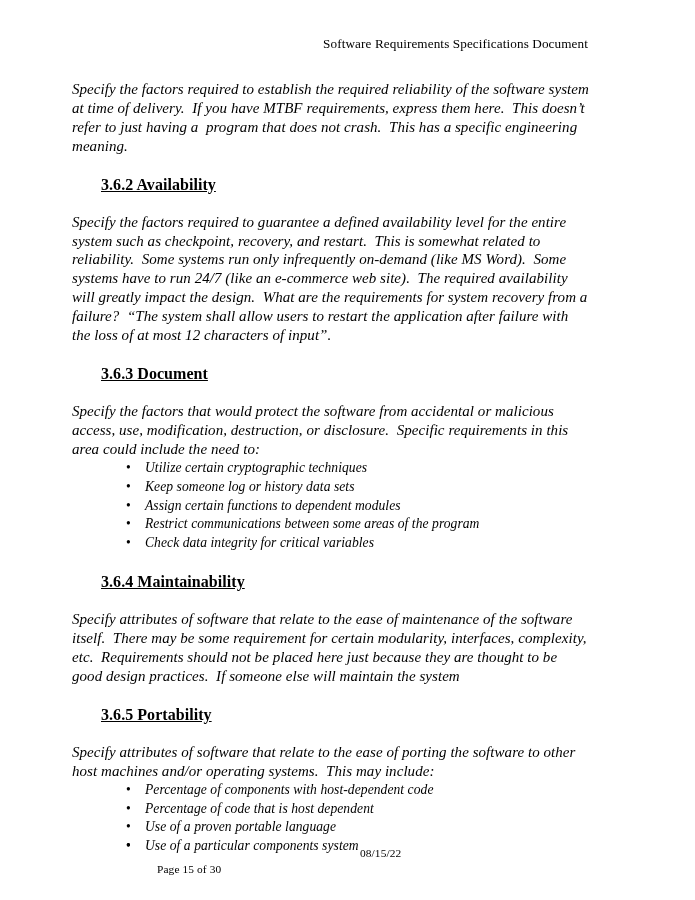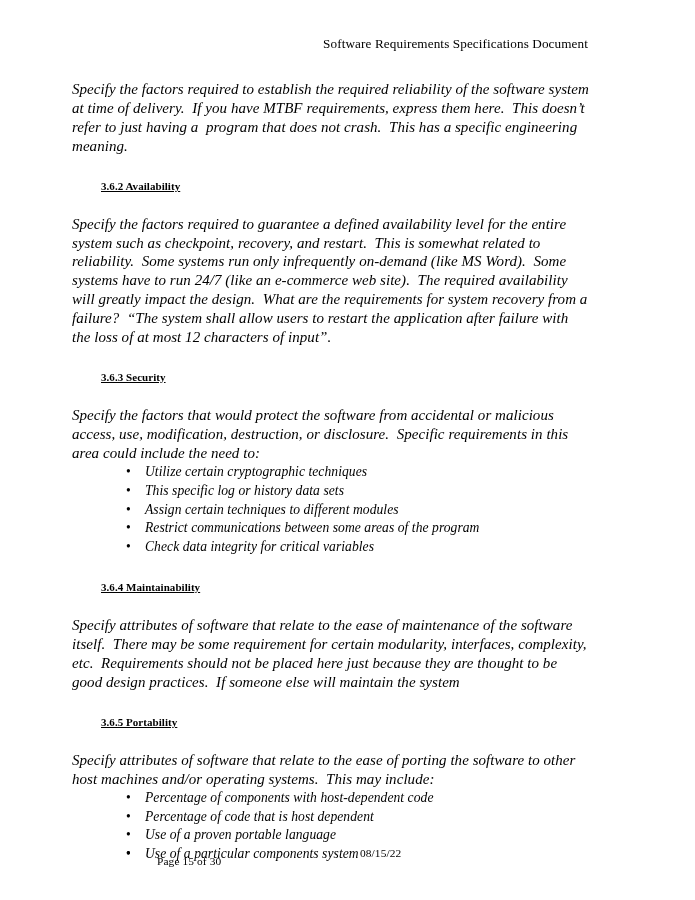--- a/index.html
+++ b/index.html
@@ -52,21 +52,21 @@
     letter-spacing: 0.05px;
     white-space: pre-wrap;
   }
 
   
   .gap-before-heading { height: 19px; }
   .gap-after-heading  { height: 19px; }
 
   h2.section-heading {
     margin: 0 0 0 29px;
-    font-size: 11px;
+    font-size: 16px;
     line-height: 19px;
     font-style: normal;
     font-weight: bold;
     text-decoration: underline;
     display: inline-block;
     letter-spacing: 0.05px;
     text-align: right;
   }
   .heading-row { line-height: 19px; }
 
@@ -100,21 +100,21 @@
     top: 846px;
     width: 518px;
     font-size: 11.4px;
     line-height: 14px;
     font-style: normal;
     letter-spacing: 0.1px;
   }
   .footer-page {
     position: absolute;
     left: 85px;
-    top: 8px;
+    top: 16px;
     white-space: nowrap;
     font-family: Liberation Serif, serif;
   }
   .footer-date {
     position: absolute;
     left: 288px;
     top: 0;
     white-space: nowrap;
     text-align: right;
   }
@@ -132,36 +132,36 @@
 
     <div class="gap-before-heading"></div>
     <div class="heading-row">
       <h2 class="section-heading">3.6.2 Availability</h2>
     </div>
     <div class="gap-after-heading"></div>
     <p class="body-para">Specify the factors required to guarantee a defined availability level for the entire system such as checkpoint, recovery, and restart.  This is somewhat related to reliability.  Some systems run only infrequently on-demand (like MS Word).  Some systems have to run 24/7 (like an e-commerce web site).  The required availability will greatly impact the design.  What are the requirements for system recovery from a failure?  “The system shall allow users to restart the application after failure with the loss of at most 12 characters of input”.</p>
 
     <div class="gap-before-heading"></div>
     <div class="heading-row">
-      <h2 class="section-heading">3.6.3 Security</h2>
+      <h2 class="section-heading">3.6.3 Document</h2>
     </div>
     <div class="gap-after-heading"></div>
     <p class="body-para">Specify the factors that would protect the software from accidental or malicious access, use, modification, destruction, or disclosure.  Specific requirements in this area could include the need to:</p>
     <ul class="bullet-list">
       <li>
         <span class="bullet-marker">•</span>
         <span>Utilize certain cryptographic techniques</span>
       </li>
       <li>
         <span class="bullet-marker">•</span>
-        <span>This specific log or history data sets</span>
-      </li>
-      <li>
-        <span class="bullet-marker">•</span>
-        <span>Assign certain techniques to different modules</span>
+        <span>Keep someone log or history data sets</span>
+      </li>
+      <li>
+        <span class="bullet-marker">•</span>
+        <span>Assign certain functions to dependent modules</span>
       </li>
       <li>
         <span class="bullet-marker">•</span>
         <span>Restrict communications between some areas of the program</span>
       </li>
       <li>
         <span class="bullet-marker">•</span>
         <span>Check data integrity for critical variables</span>
       </li>
     </ul>

